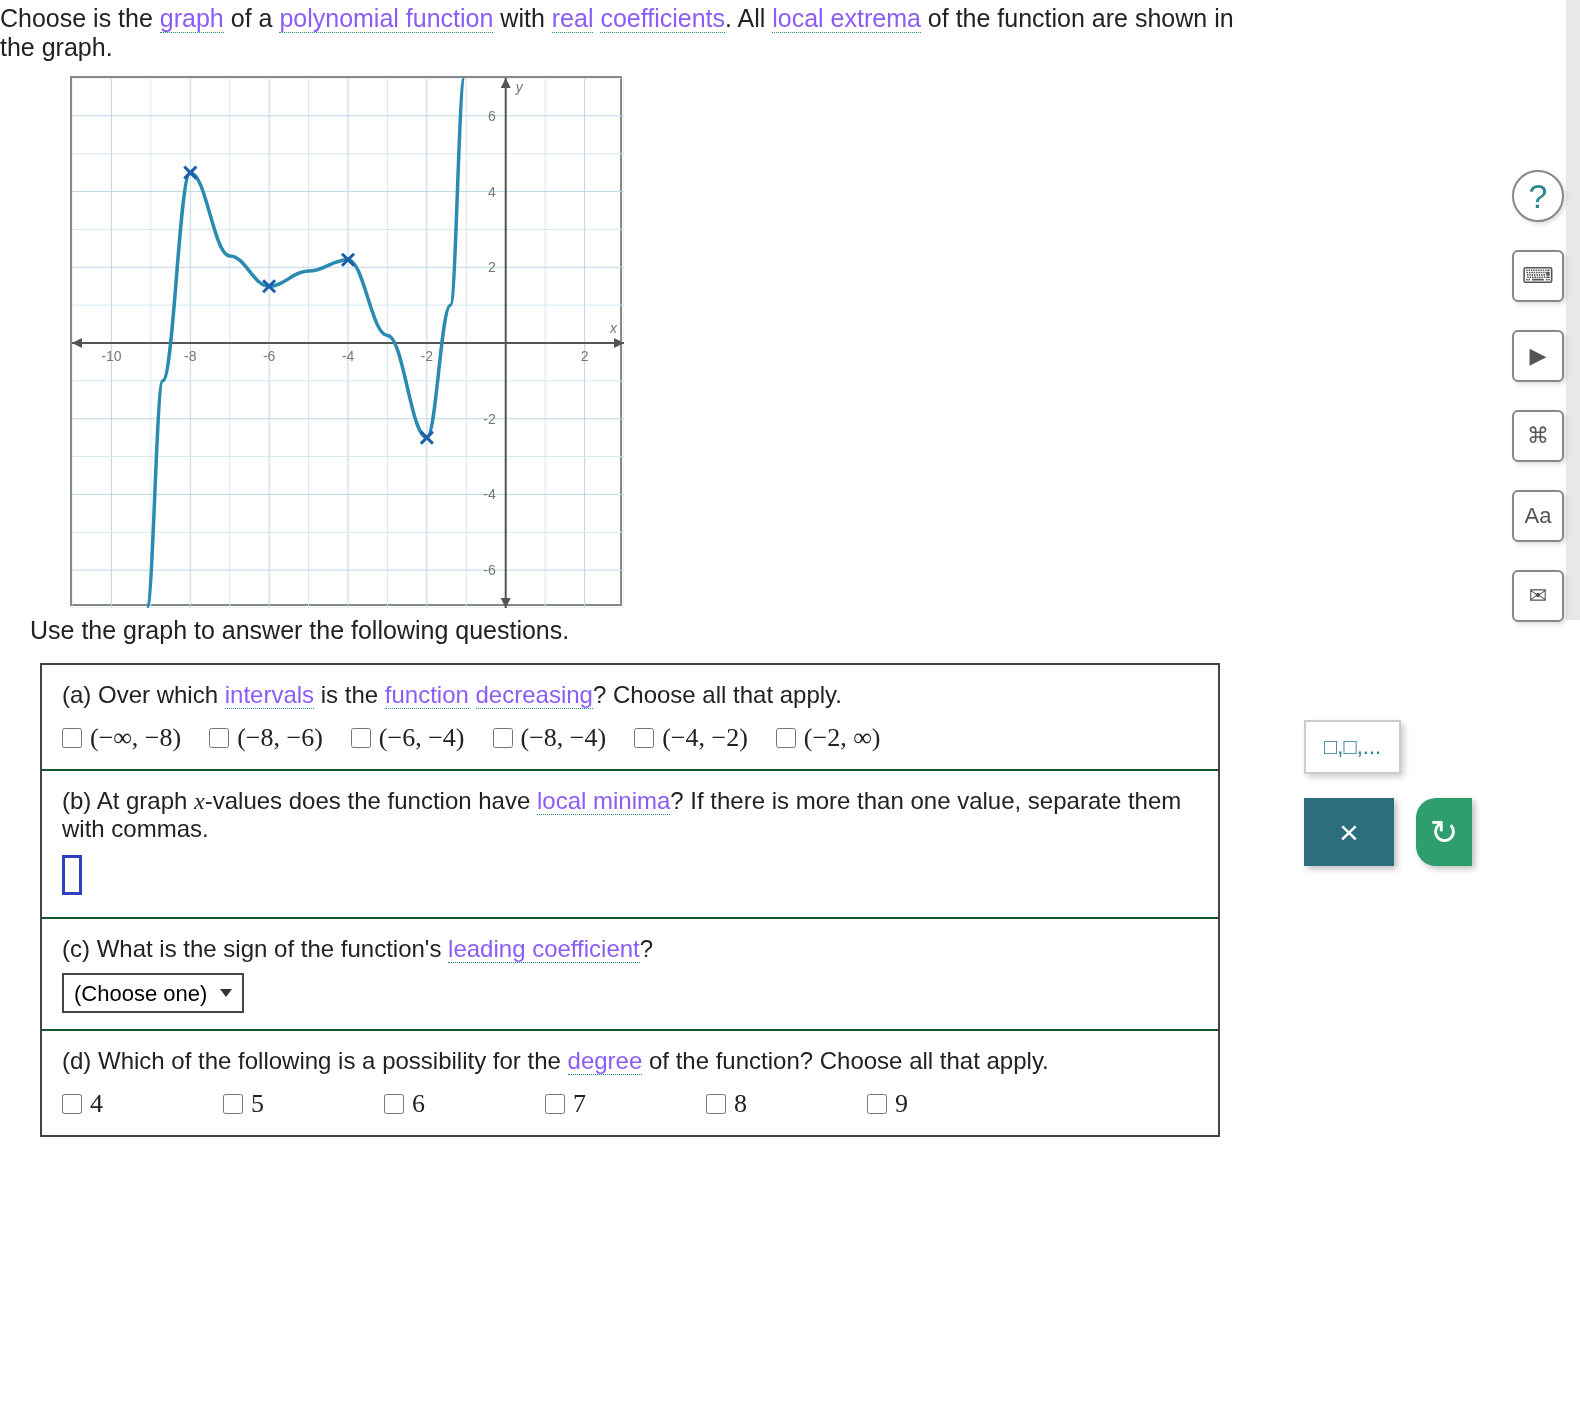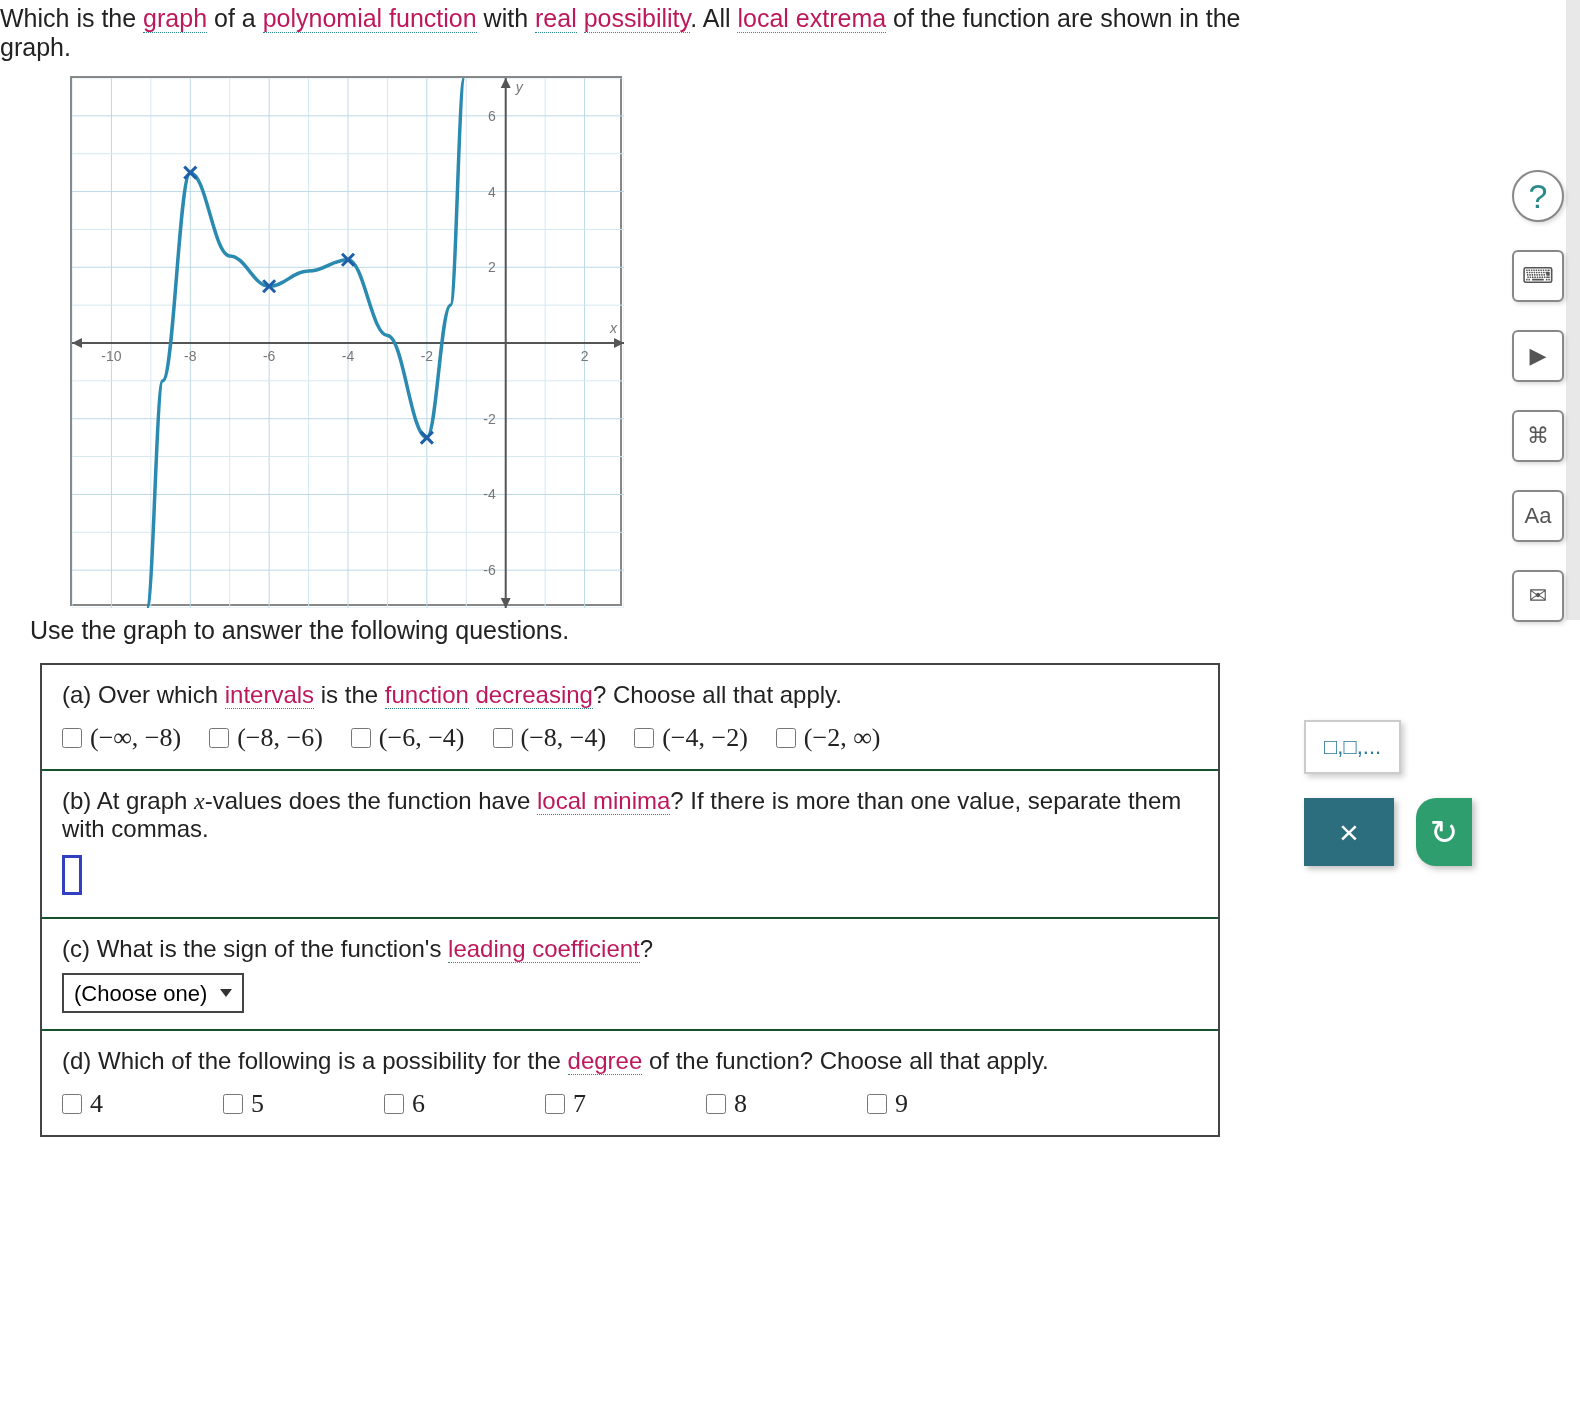--- a/index.html
+++ b/index.html
@@ -1,17 +1,17 @@
 <!DOCTYPE html>
 <html><head>
 <meta charset="utf-8">
 <style>
 * { box-sizing: border-box; margin: 0; padding: 0; }
 body { font-family: 'Segoe UI', Verdana, sans-serif; font-size: 24px; color: #222; width: 1580px; height: 1412px; position: relative; background: #fff; }
-.link { color: #be185d; border-bottom: 1px dotted #2a8a8a; }
+.link { color: #8b5cf6; border-bottom: 1px dotted #2a8a8a; }
 .intro { padding: 4px 0; font-size: 25px; }
 .main { width: 1260px; float: left; }
 .graph-wrap { margin: 10px 0 10px 70px; border: 2px solid #888; width: 552px; height: 530px; position: relative; background: #fff; }
 .subtitle { font-size: 25px; margin: 6px 0 18px 0; padding-left: 30px; }
 .qbox { border: 2px solid #444; margin: 0 40px 0 40px; }
 .qrow { border-bottom: 2px solid #14532d; padding: 16px 20px; }
 .qrow:last-child { border-bottom: none; }
 .checks { margin-top: 14px; display: flex; flex-wrap: wrap; gap: 28px; }
 .ck { display: inline-flex; align-items: center; gap: 8px; font-size: 26px; font-family: 'Times New Roman', serif; }
 .ck input { width: 20px; height: 20px; }
@@ -38,21 +38,21 @@
 svg .mark { stroke: #1e5fa8; stroke-width: 3; }
 </style>
 </head>
 <body>
 
 <div class="scrolltrack"></div>
 
 <div class="main">
 
   <div class="intro">
-    <span>Which is the </span><span class="link">graph</span><span> of a </span><span class="link">polynomial function</span><span> with </span><span class="link">real</span><span> </span><span class="link">possibility</span><span>. All </span><span class="link">local extrema</span><span> of the function are shown in the graph.</span>
+    <span>Choose is the </span><span class="link">graph</span><span> of a </span><span class="link">polynomial function</span><span> with </span><span class="link">real</span><span> </span><span class="link">coefficients</span><span>. All </span><span class="link">local extrema</span><span> of the function are shown in the graph.</span>
   </div>
 
   <div class="graph-wrap">
     <svg id="graph-svg" viewBox="0 0 552 530" width="552" height="530">
         <line class="grid-line" x1="0" y1="0" x2="0" y2="530"></line>
         <line class="grid-major" x1="39.42857142857142" y1="0" x2="39.42857142857142" y2="530"></line>
         <line class="grid-line" x1="78.85714285714285" y1="0" x2="78.85714285714285" y2="530"></line>
         <line class="grid-major" x1="118.28571428571428" y1="0" x2="118.28571428571428" y2="530"></line>
         <line class="grid-line" x1="157.7142857142857" y1="0" x2="157.7142857142857" y2="530"></line>
         <line class="grid-major" x1="197.14285714285714" y1="0" x2="197.14285714285714" y2="530"></line>

